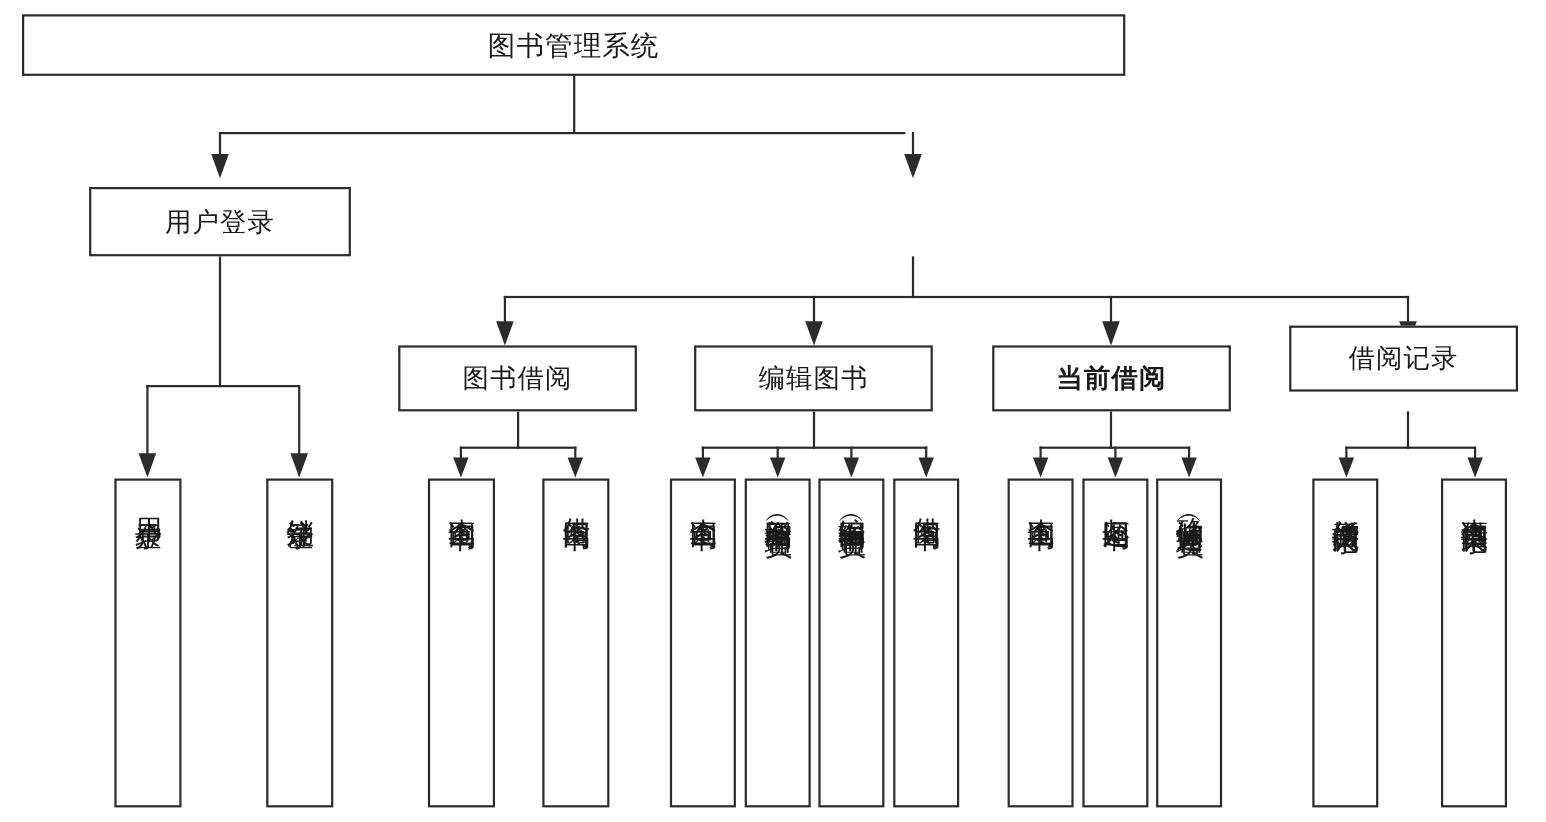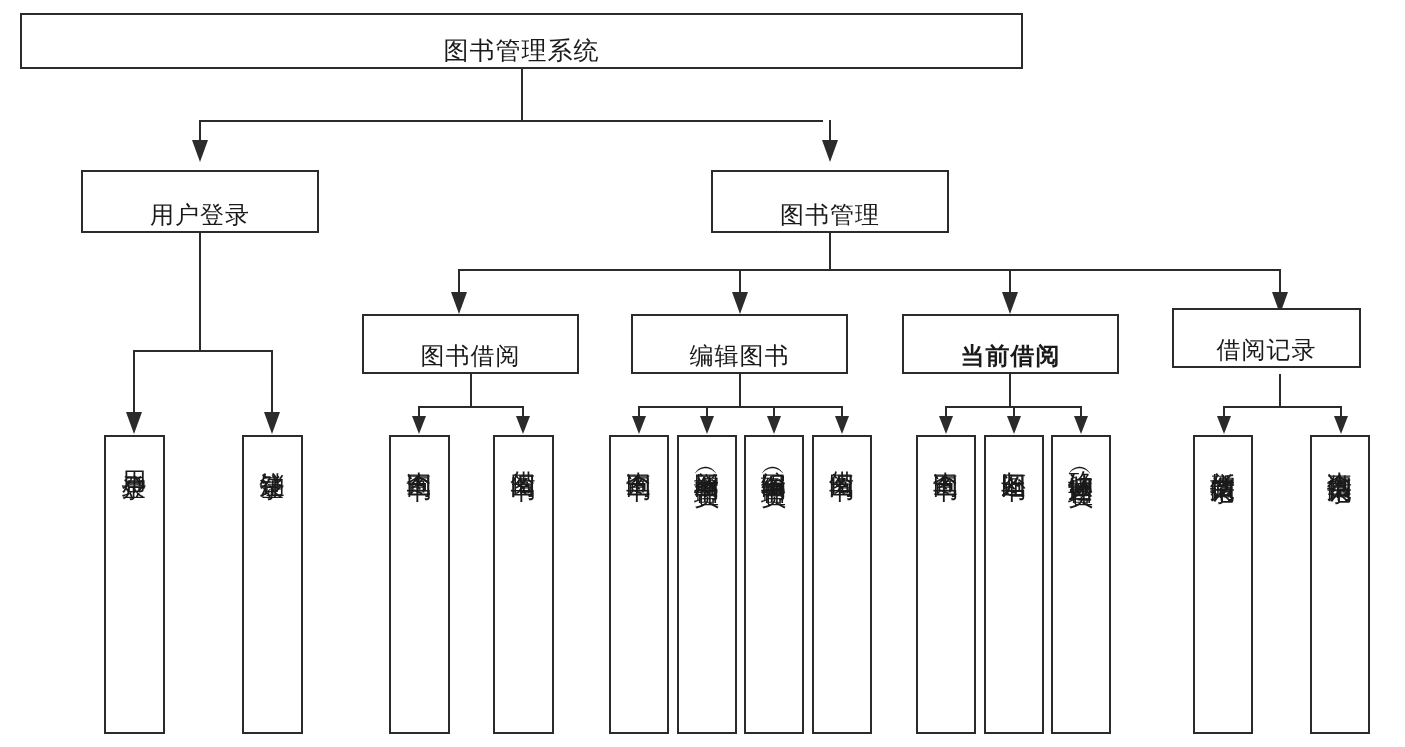--- a/index.html
+++ b/index.html
@@ -12,21 +12,21 @@
     position:relative;
   }
   #diagram{position:absolute;left:0;top:0;width:1405px;height:747px;}
 
   .node{
     position:absolute;
     box-sizing:border-box;
     background:#ffffff;
     border:2px solid #2b2b2b;
     display:flex;
-    align-items:flex-end;
+    align-items:center;
     justify-content:center;
     color:#1a1a1a;
     z-index:3;
   }
   
   .node.h{
     font-size:24px;
     letter-spacing:1px;
     white-space:nowrap;
   }
@@ -87,23 +87,20 @@
 
   <div class="ln v" style="left:521px;top:69px;height:52px;"></div>
   <div class="ln h" style="left:199px;top:120px;width:624px;"></div>
   <div class="ln v" style="left:199px;top:120px;height:22px;"></div>
   <div class="ln v" style="left:829px;top:120px;height:22px;"></div>
   <div class="arrow" style="left:192px;top:140px;"></div>
   <div class="arrow" style="left:822px;top:140px;"></div>
 
   <div class="node h" style="left:81px;top:170px;width:238px;height:63px;">
     <span>用户登录</span>
-  </div>
-  <div class="node h" style="left:711px;top:170px;width:238px;height:63px;">
-    <span>图书管理</span>
   </div>
 
   <div class="ln v" style="left:199px;top:233px;height:119px;"></div>
   <div class="ln h" style="left:133px;top:350px;width:139px;"></div>
   <div class="ln v" style="left:133px;top:350px;height:66px;"></div>
   <div class="ln v" style="left:271px;top:350px;height:66px;"></div>
   <div class="arrow" style="left:126px;top:412px;"></div>
   <div class="arrow" style="left:264px;top:412px;"></div>
 
   <div class="ln v" style="left:829px;top:233px;height:38px;"></div>
@@ -119,21 +116,21 @@
 
   <div class="node h" style="left:362px;top:314px;width:217px;height:60px;">
     <span>图书借阅</span>
   </div>
   <div class="node h" style="left:631px;top:314px;width:217px;height:60px;">
     <span>编辑图书</span>
   </div>
   <div class="node h" style="left:902px;top:314px;width:217px;height:60px;font-weight:bold;">
     <span>当前借阅</span>
   </div>
-  <div class="node h" style="left:1172px;top:308px;width:189px;height:60px;font-family:Liberation Serif, serif;">
+  <div class="node h" style="left:1172px;top:296px;width:208px;height:60px;font-family:Liberation Serif, serif;">
     <span>借阅记录</span>
   </div>
 
   <div class="ln v" style="left:470px;top:374px;height:34px;"></div>
   <div class="ln h" style="left:418px;top:406px;width:106px;"></div>
   <div class="ln v" style="left:418px;top:406px;height:12px;"></div>
   <div class="ln v" style="left:522px;top:406px;height:12px;"></div>
   <div class="arrow small" style="left:412px;top:416px;"></div>
   <div class="arrow small" style="left:516px;top:416px;"></div>
 

